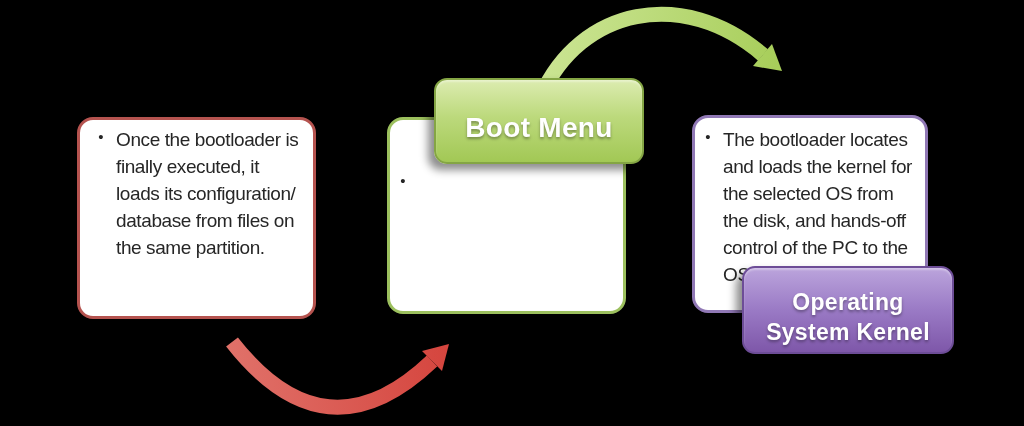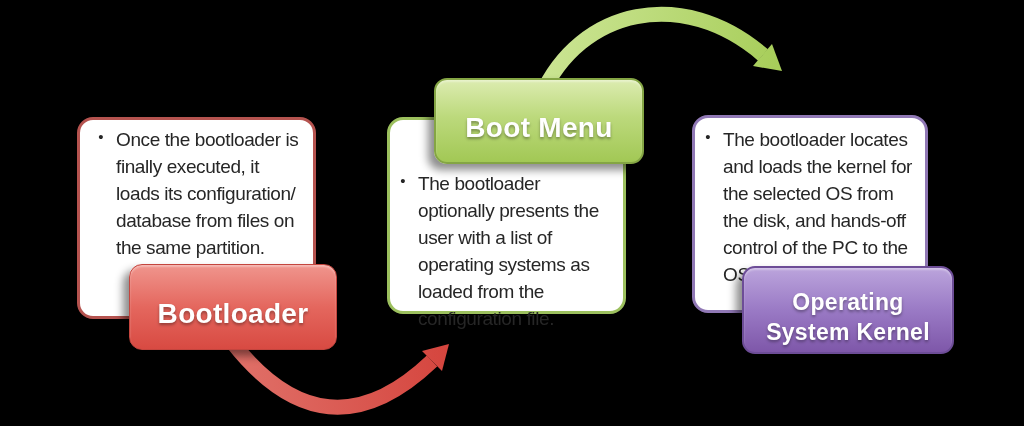--- a/index.html
+++ b/index.html
@@ -91,33 +91,24 @@
   <div class="card card-1">
     <div class="card-inner">
       <span class="bullet">•</span>
       <div class="card-text">Once the bootloader is
 finally executed, it
 loads its configuration/
 database from files on
 the same partition.</div>
     </div>
   </div>
-  <div class="badge badge-red">
-    <span class="badge-label">Bootloader</span>
-  </div>
 
   <div class="card card-2">
     <div class="card-inner">
       <span class="bullet">•</span>
-      <div class="card-text">The bootloader
-optionally presents the
-user with a list of
-operating systems as
-loaded from the
-configuration file.</div>
     </div>
   </div>
   <div class="badge badge-green">
     <span class="badge-label">Boot Menu</span>
   </div>
 
   <div class="card card-3">
     <div class="card-inner">
       <span class="bullet">•</span>
       <div class="card-text">The bootloader locates

